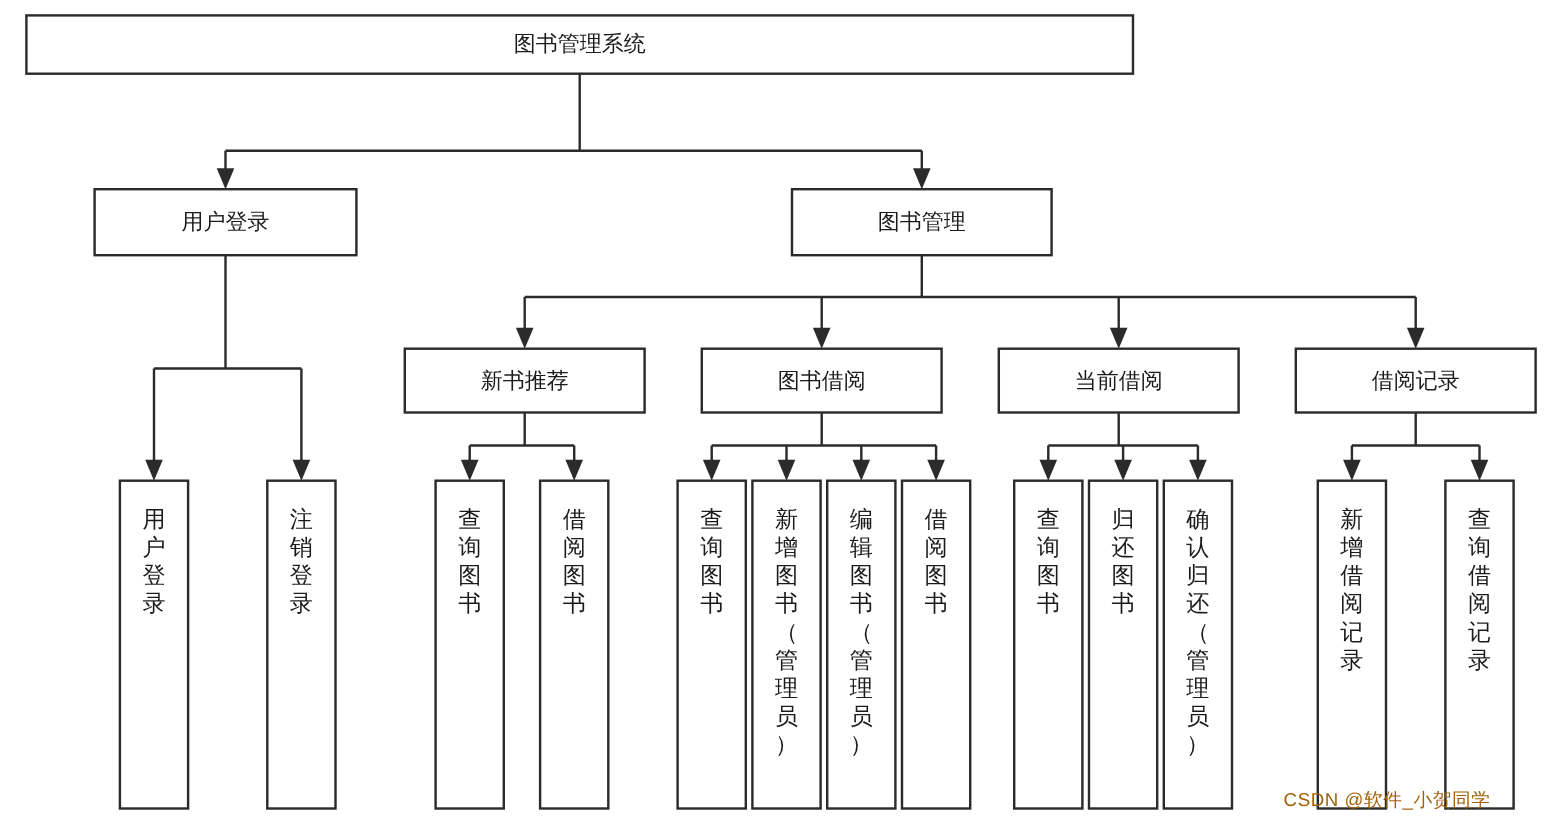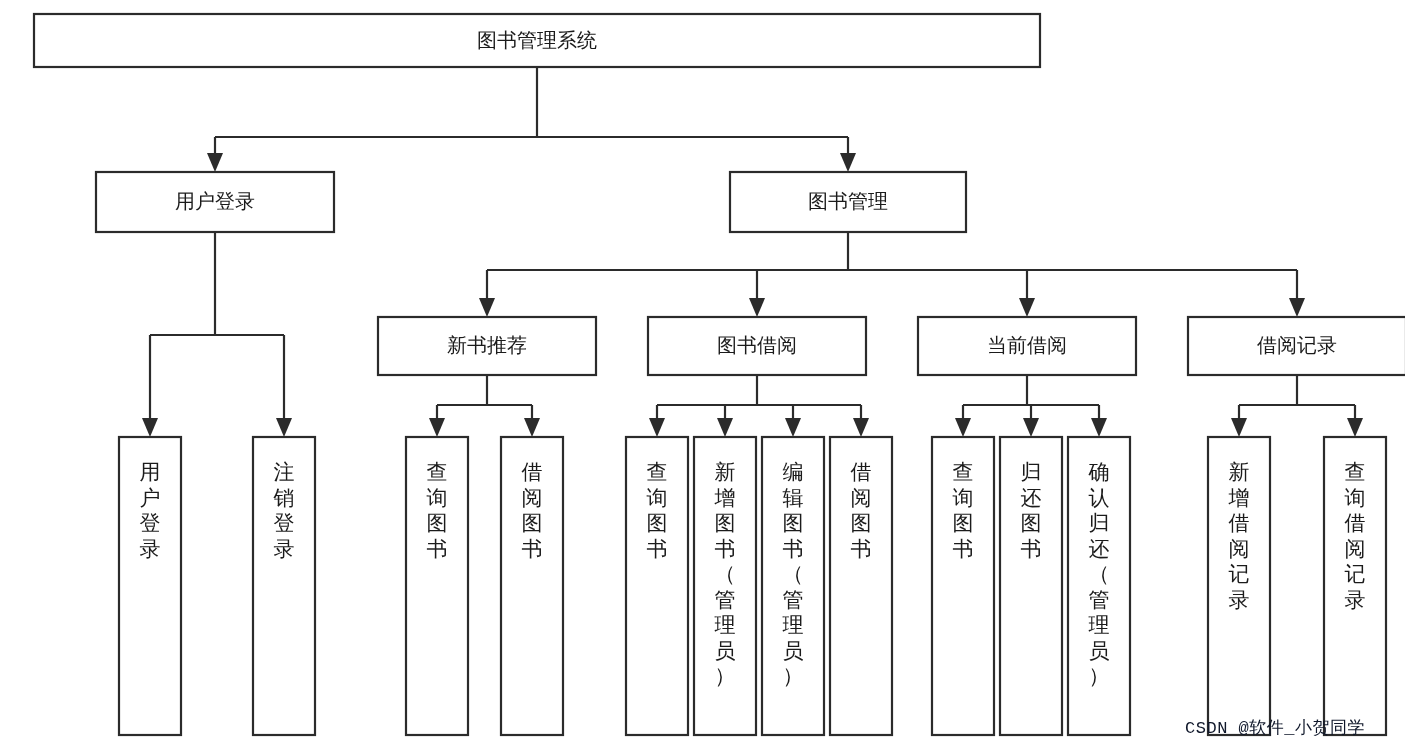--- a/index.html
+++ b/index.html
@@ -10,21 +10,21 @@
   }
   body {
     width: 1405px;
     height: 747px;
     position: relative;
     overflow: hidden;
     font-family: "Liberation Sans", "DejaVu Sans", sans-serif;
   }
   #diagram-root {
     position: absolute;
-    left: 16px;
+    left: 6px;
     top: 0;
     width: 1361px;
     height: 747px;
   }
   svg.diagram {
     display: block;
     width: 1405px;
     height: 747px;
   }
   .node-rect {
@@ -52,23 +52,23 @@
     stroke-linecap: butt;
   }
   .arrow-head {
     fill: #2b2b2b;
     stroke: none;
   }
   .watermark {
     position: absolute;
     right: 12px;
     bottom: 8px;
-    font-family: Liberation Mono, monospace;
+    font-family: Liberation Sans, sans-serif;
     font-size: 17px;
-    color: #0f172a;
+    color: #a16207;
     letter-spacing: 0.5px;
     white-space: nowrap;
     user-select: none;
     margin-top: 30px;
   }
 </style>
 </head>
 <body>
 
 <div id="diagram-root">

